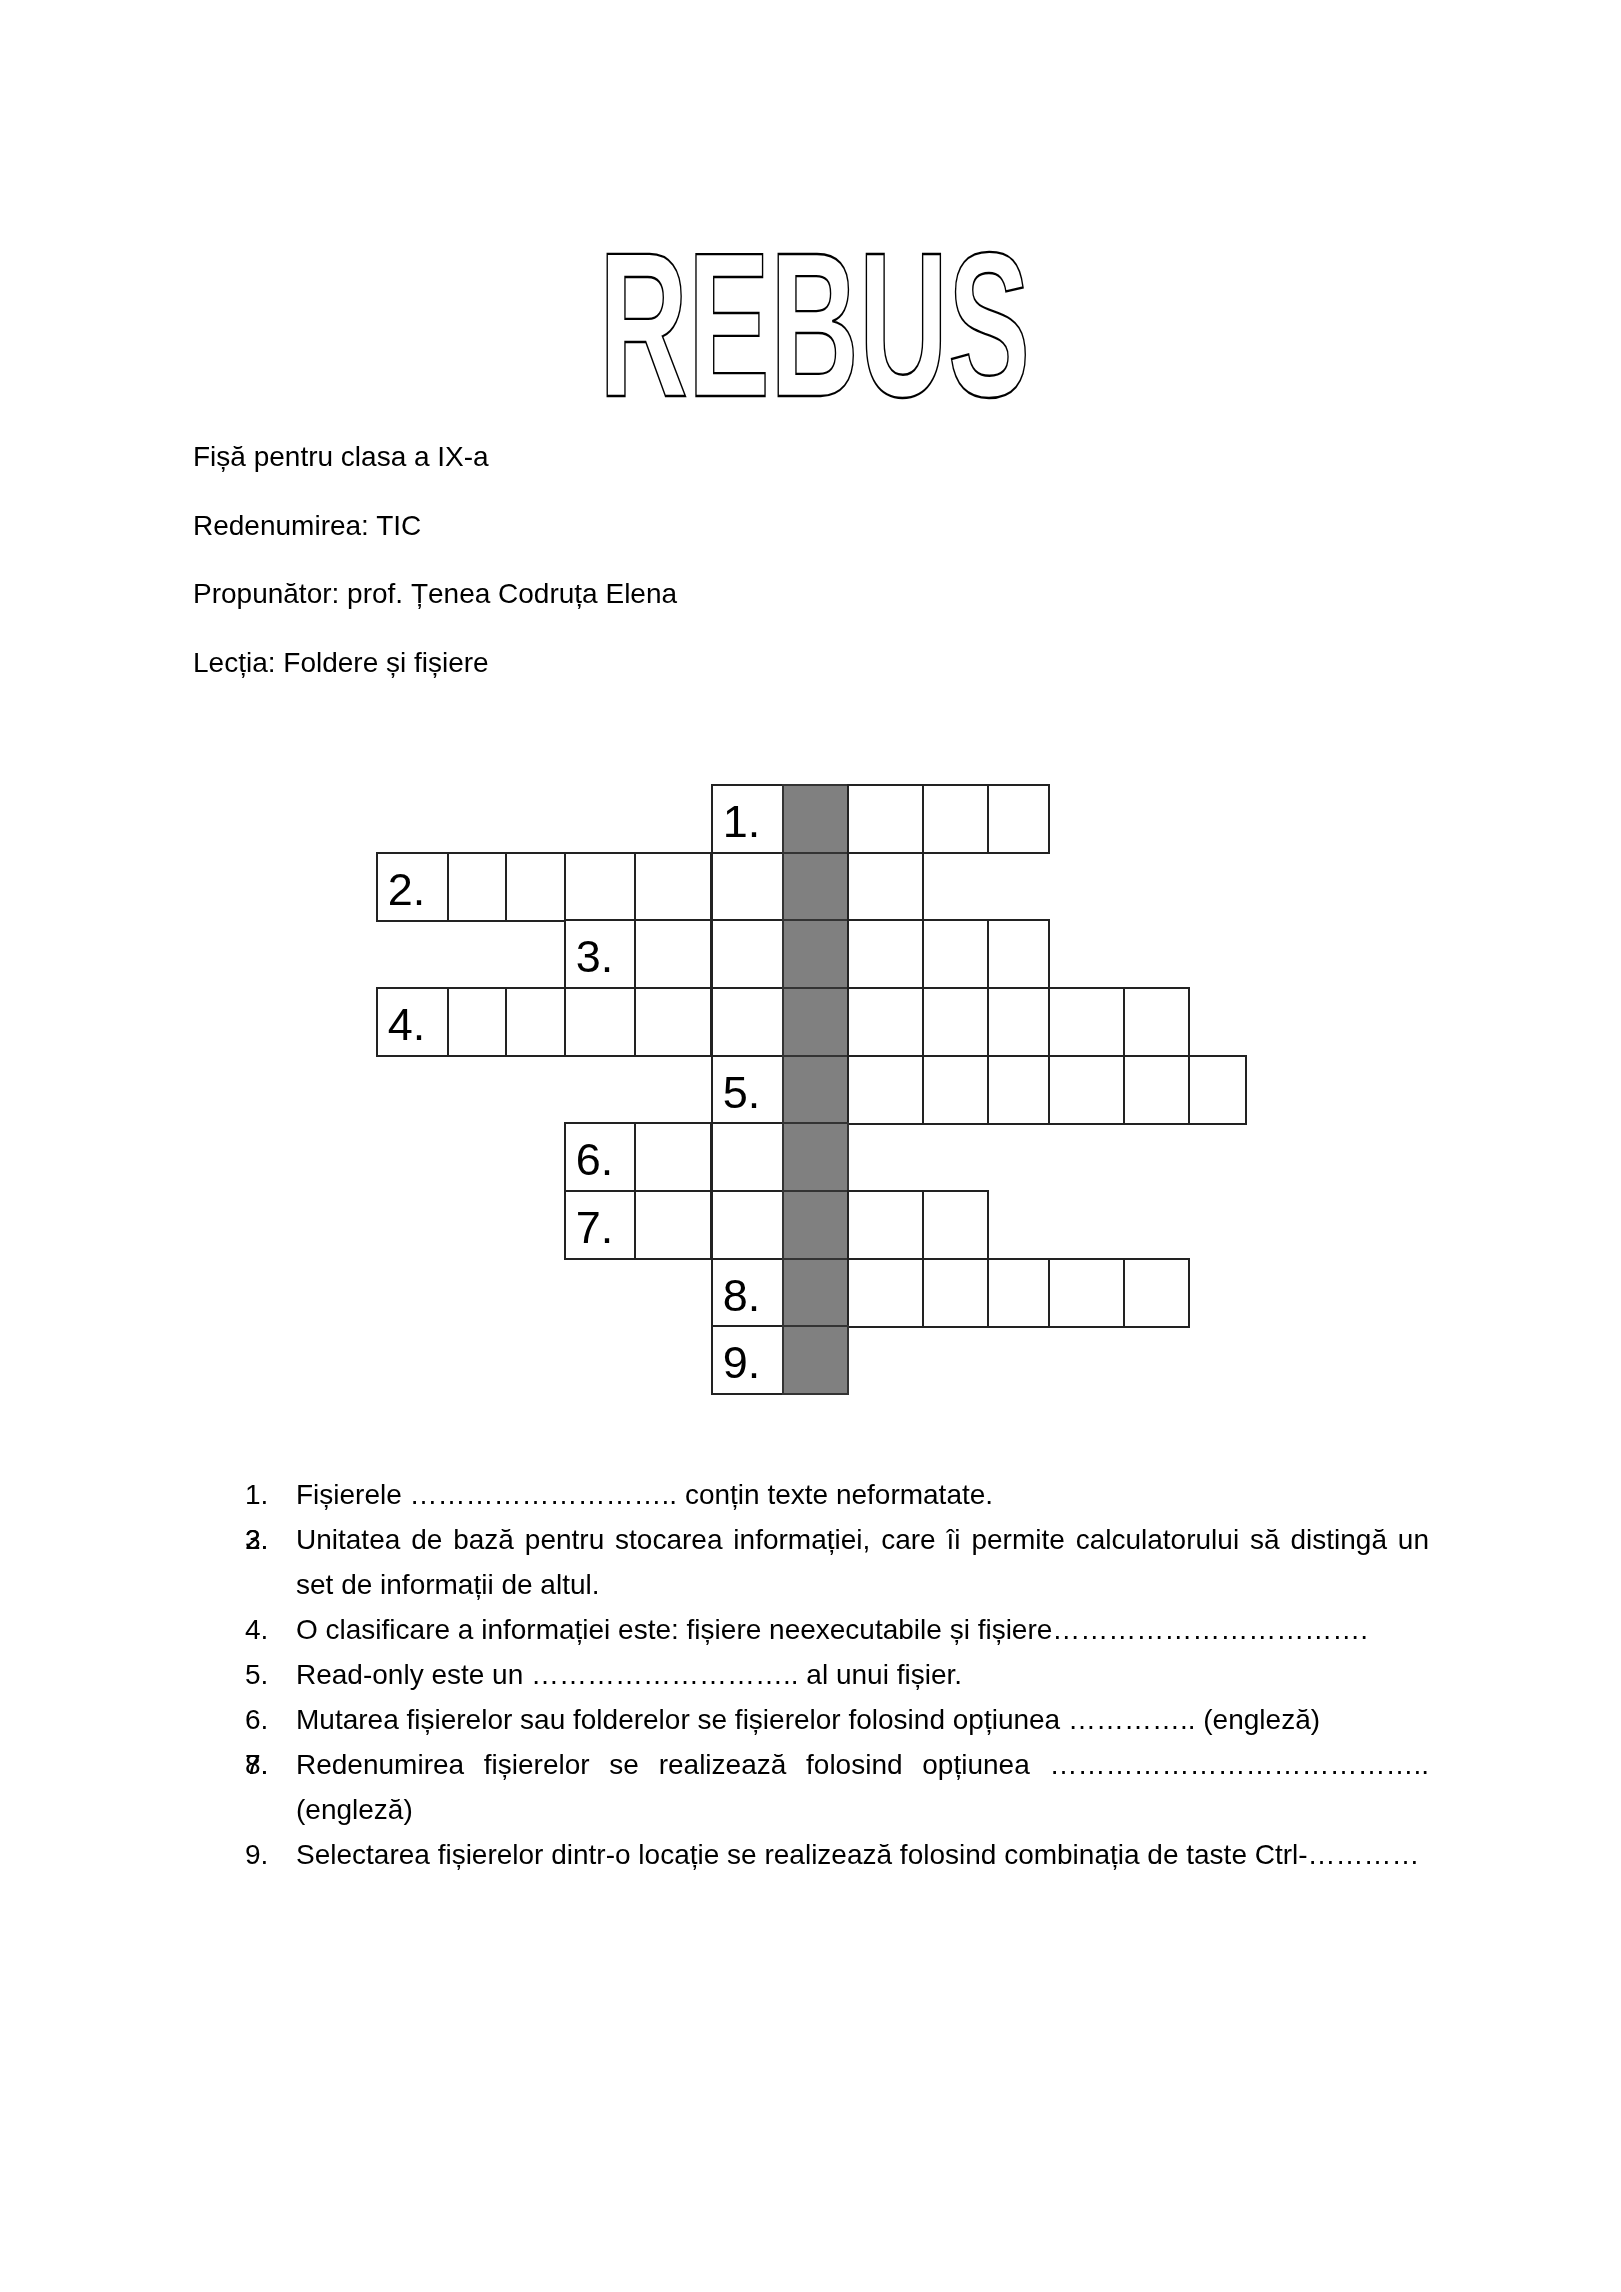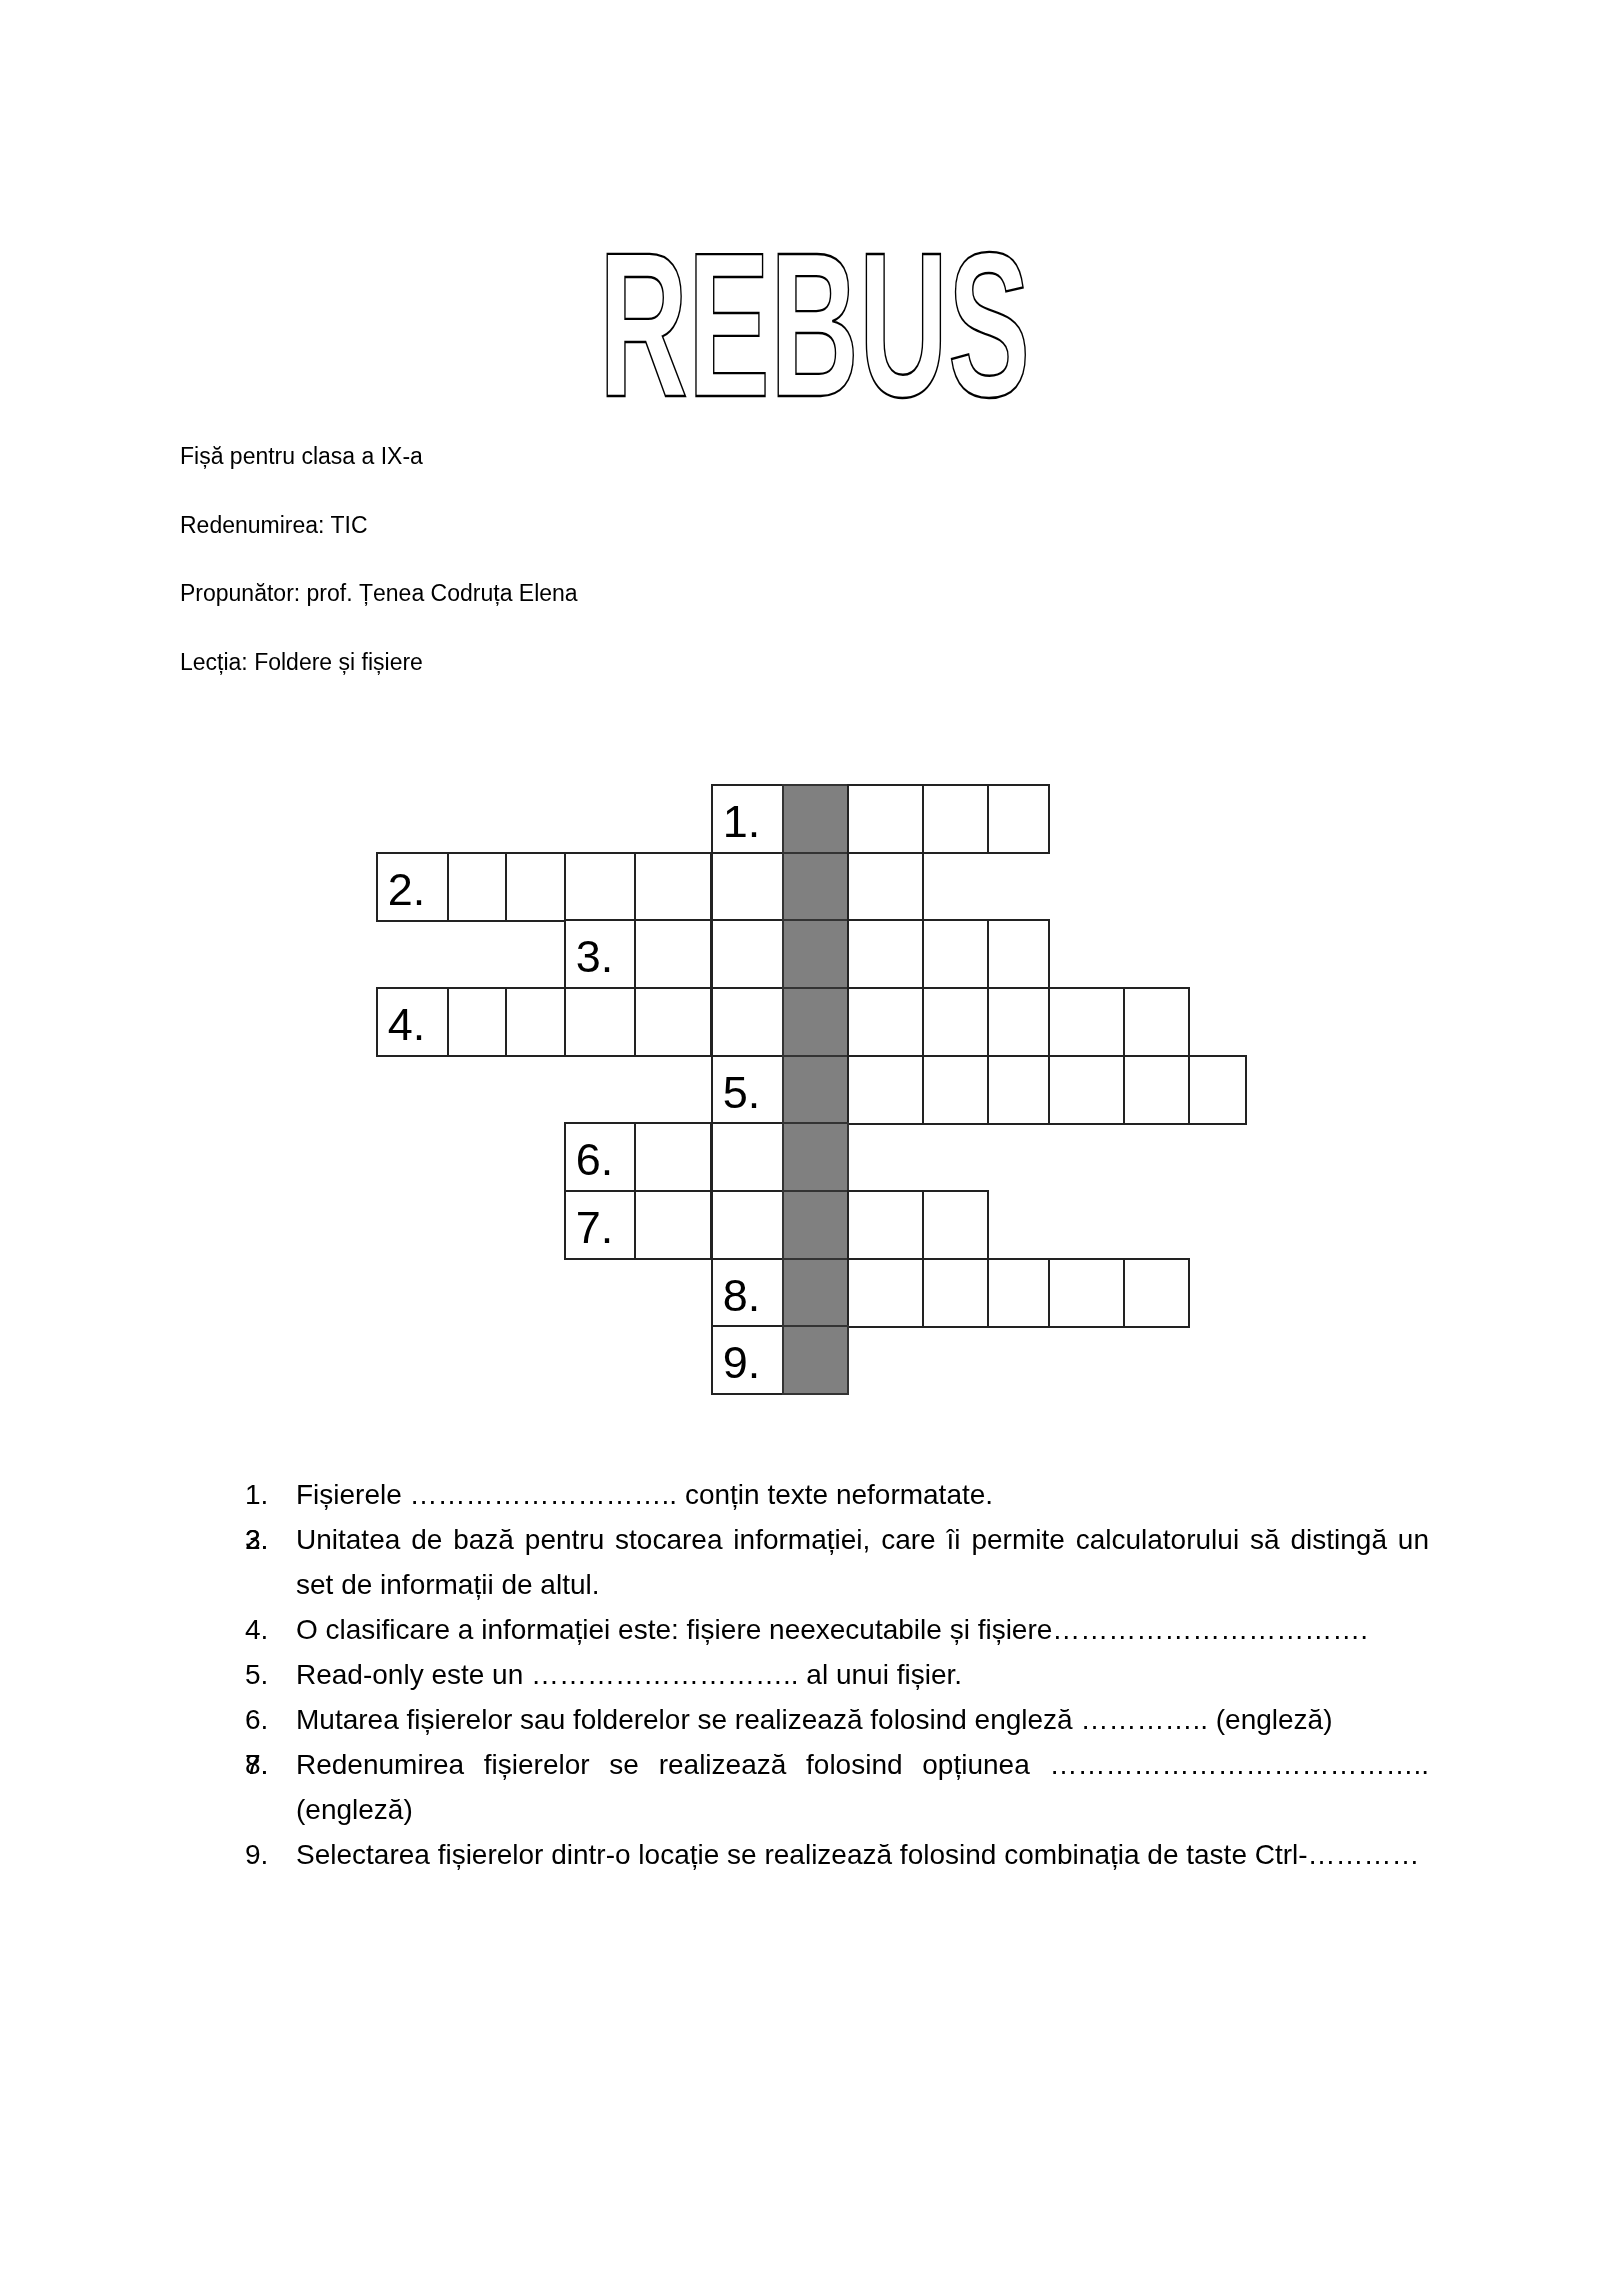--- a/index.html
+++ b/index.html
@@ -1,21 +1,21 @@
 <!DOCTYPE html>
 <html><head>
 <meta charset="utf-8">
 <style>
   html, body { margin: 0; padding: 0; background: #ffffff; }
   body { width: 1621px; height: 2293px; position: relative; overflow: hidden;
          font-family: "Liberation Sans", "DejaVu Sans", sans-serif; color: #000; }
   .page { position: absolute; left: 0; top: 0; width: 1621px; height: 2293px; }
   .title-wrap { position: absolute; left: 594px; top: 201px; width: 441px; height: 206px; text-decoration: underline; }
   .title-wrap svg { width: 100%; height: 100%; display: block; }
-  .meta-line { position: absolute; left: 180px; font-size: 23px; line-height: 31px; white-space: nowrap; }
+  .meta-line { position: absolute; left: 193px; font-size: 28px; line-height: 31px; white-space: nowrap; }
   .grid { position: absolute; left: 0; top: 0; }
   .cell { position: absolute; box-sizing: border-box; border: 2px solid #222; background: #fff; }
   .cell.shaded { background: #808080; border-color: #333; }
   .cell .num { position: absolute; left: 9.8px; bottom: 5.9px; font-size: 45px; line-height: 49px; }
   .clues { position: absolute; left: 245px; top: 1472px; width: 1184px; font-size: 28px; line-height: 45px; }
   .clue { position: relative; padding-left: 51px; text-align: justify; text-align-last: left; }
   .clue .clue-num { position: absolute; left: 0; top: 0; }
 </style>
 </head>
 <body>
@@ -112,20 +112,20 @@
       </div>
       <div class="cell shaded" style="left: 782px; top: 1325px; width: 67px; height: 70px;"></div>
     </div>
 
   <div class="clues" id="clues-list">
       <div class="clue"><span class="clue-num">1.</span><span>Fișierele ……………………….. conțin texte neformatate.</span></div>
       <div class="clue"><span class="clue-num">2.</span></div>
       <div class="clue"><span class="clue-num">3.</span><span>Unitatea de bază pentru stocarea informației, care îi permite calculatorului să distingă un set de informații de altul.</span></div>
       <div class="clue"><span class="clue-num">4.</span><span>O clasificare a informației este: fișiere neexecutabile și fișiere…………………………….</span></div>
       <div class="clue"><span class="clue-num">5.</span><span>Read-only este un ……………………….. al unui fișier.</span></div>
-      <div class="clue"><span class="clue-num">6.</span><span>Mutarea fișierelor sau folderelor se realizează folosind engleză ………….. (engleză)</span></div>
+      <div class="clue"><span class="clue-num">6.</span><span>Mutarea fișierelor sau folderelor se fișierelor folosind opțiunea ………….. (engleză)</span></div>
       <div class="clue"><span class="clue-num">7.</span></div>
       <div class="clue"><span class="clue-num">8.</span><span>Redenumirea fișierelor se realizează folosind opțiunea ………………………………….. (engleză)</span></div>
       <div class="clue"><span class="clue-num">9.</span><span>Selectarea fișierelor dintr-o locație se realizează folosind combinația de taste Ctrl-…………</span></div>
     </div>
 
 </div>
 
 
 </body></html>

